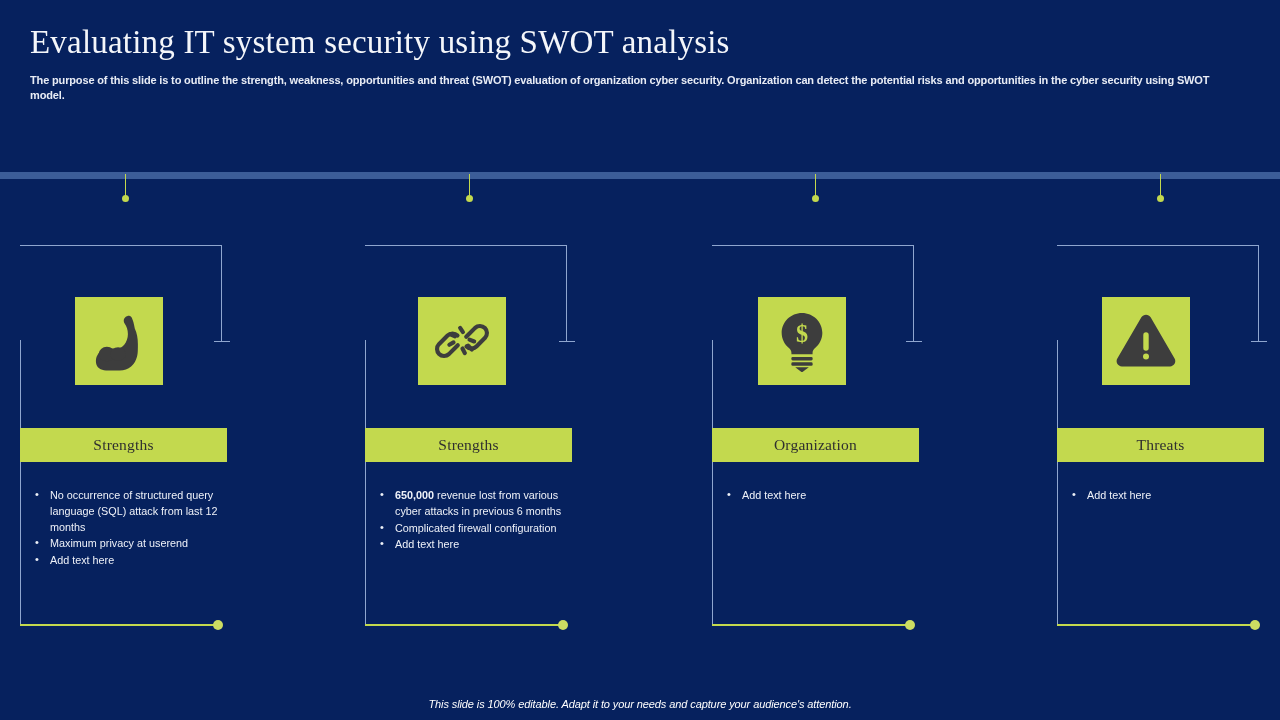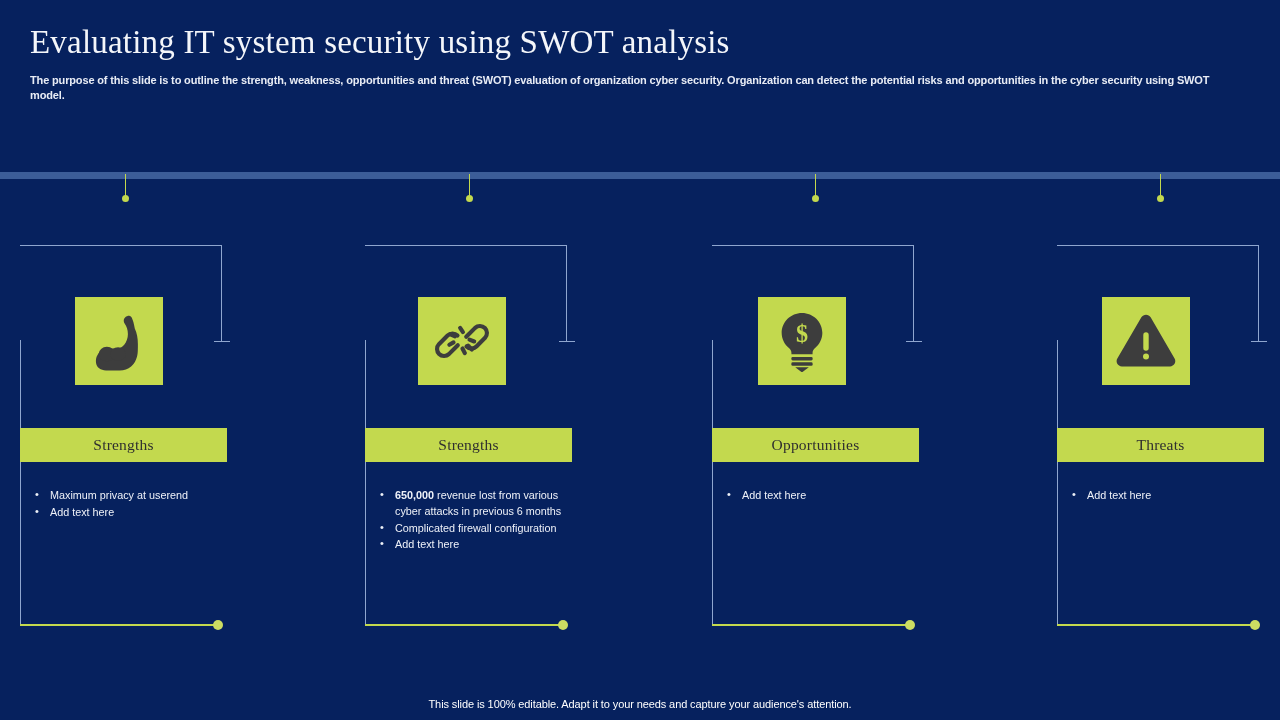--- a/index.html
+++ b/index.html
@@ -210,20 +210,21 @@
   .footer {
     position: absolute;
     left: 0;
     bottom: 0;
     width: 1280px;
     height: 32px;
     background: #06215e;
     display: flex;
     align-items: center;
     justify-content: center;
+    font-style: italic;
   }
   .footer-text {
     font-size: 11px;
     color: #ffffff;
     letter-spacing: -0.1px;
   }
 </style>
 </head>
 <body>
 
@@ -262,20 +263,21 @@
     <svg width="62" height="62" viewBox="0 0 64 64">
       <path fill="#3d3d3d" d="M42.5 6c-3.1 0-5.6 2.2-5.6 5.1 0 1.1.3 2 .9 2.9 2.1 3.1 3.4 6.7 3.4 10.8 0 4.3-1.4 8.1-3.8 11-1.9 2.3-4.5 3.6-7.6 4-1.6.2-3.2.2-4.7 0-2.7-.4-5-.4-7.3.2-4.3 1.1-7.3 4.1-8.8 8.1-.8 2.1-1 4.3-.7 6.5.3 2.3 1.4 4.2 3.2 5.6 1.9 1.5 4.3 2.2 7 2.2h14.2c4.6 0 8.6-1.4 11.8-4.2 4.4-3.9 6.6-9.3 6.9-16 .1-2.3.1-4.6.1-6.9 0-6.2-1-11.6-3.2-16.1C46.6 9.6 44.9 6 42.5 6z"></path>
       <ellipse cx="19.5" cy="45.5" rx="8.5" ry="7.5" fill="#3d3d3d"></ellipse>
       <ellipse cx="31" cy="45.5" rx="8" ry="7" fill="#3d3d3d"></ellipse>
     </svg>
     </div>
     <div class="title-band">
       <span class="band-label">Strengths</span>
     </div>
     <ul class="bullets">
+        <li>No occurrence of structured query language (SQL) attack from last 12 months</li>
         <li>Maximum privacy at userend</li>
         <li>Add text here</li>
       </ul>
   </div>
     <div class="card" style="left: 355px;">
     <div class="frame-top"></div>
     <div class="frame-right"></div>
     <div class="frame-right-tick"></div>
     <div class="frame-left"></div>
     <div class="frame-bottom"></div>
@@ -315,21 +317,21 @@
 
     <svg width="58" height="62" viewBox="0 0 58 64">
       <path fill="#3d3d3d" d="M29 3C17.4 3 8 12.2 8 23.6c0 6.3 2.9 11.9 7.5 15.7 1.6 1.3 2.6 3.2 2.6 5.2v1.3h21.8v-1.3c0-2 1-3.9 2.6-5.2C47.1 35.5 50 29.9 50 23.6 50 12.2 40.6 3 29 3z"></path>
       <rect x="18" y="48.5" width="22" height="3.6" rx="1.4" fill="#3d3d3d"></rect>
       <rect x="18" y="54" width="22" height="3.6" rx="1.4" fill="#3d3d3d"></rect>
       <path fill="#3d3d3d" d="M22 59.2h14l-7 5.2z"></path>
       <text x="29" y="33" text-anchor="middle" font-family="Liberation Serif, serif" font-size="25" font-weight="700" fill="#c3d94e">$</text>
     </svg>
     </div>
     <div class="title-band">
-      <span class="band-label">Opportunities</span>
+      <span class="band-label">Organization</span>
     </div>
     <ul class="bullets">
         <li>Add text here</li>
       </ul>
   </div>
     <div class="card" style="left: 1047px;">
     <div class="frame-top"></div>
     <div class="frame-right"></div>
     <div class="frame-right-tick"></div>
     <div class="frame-left"></div>

